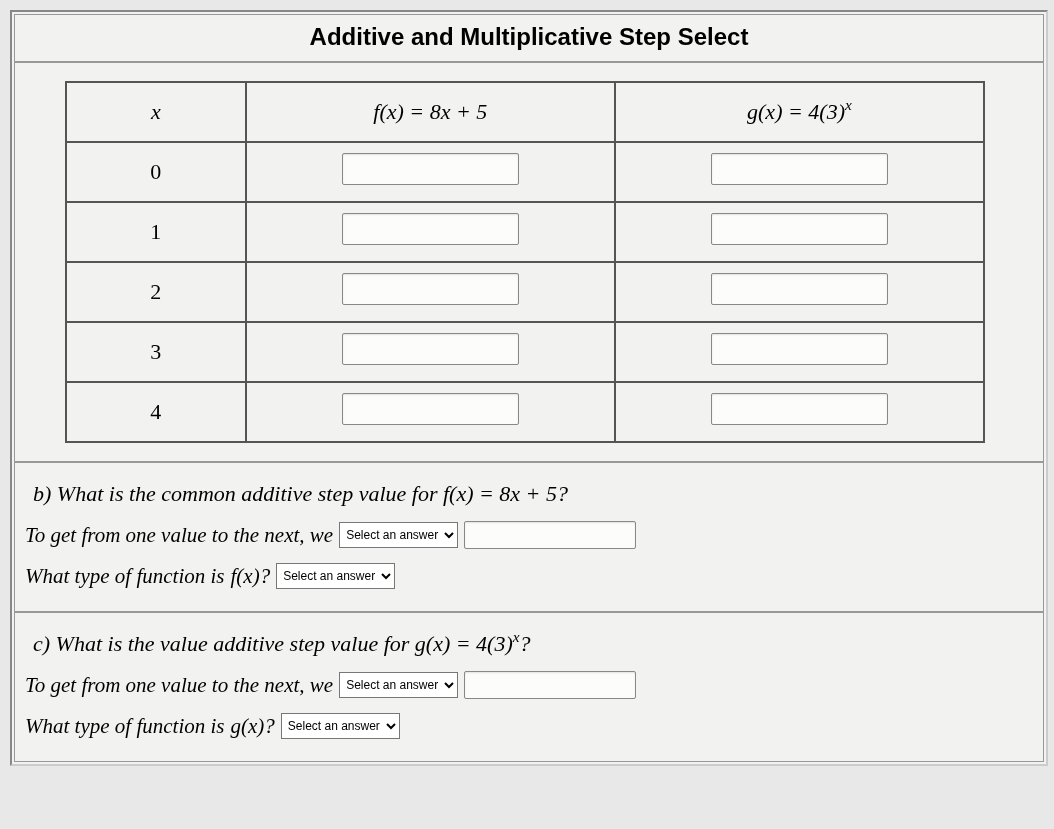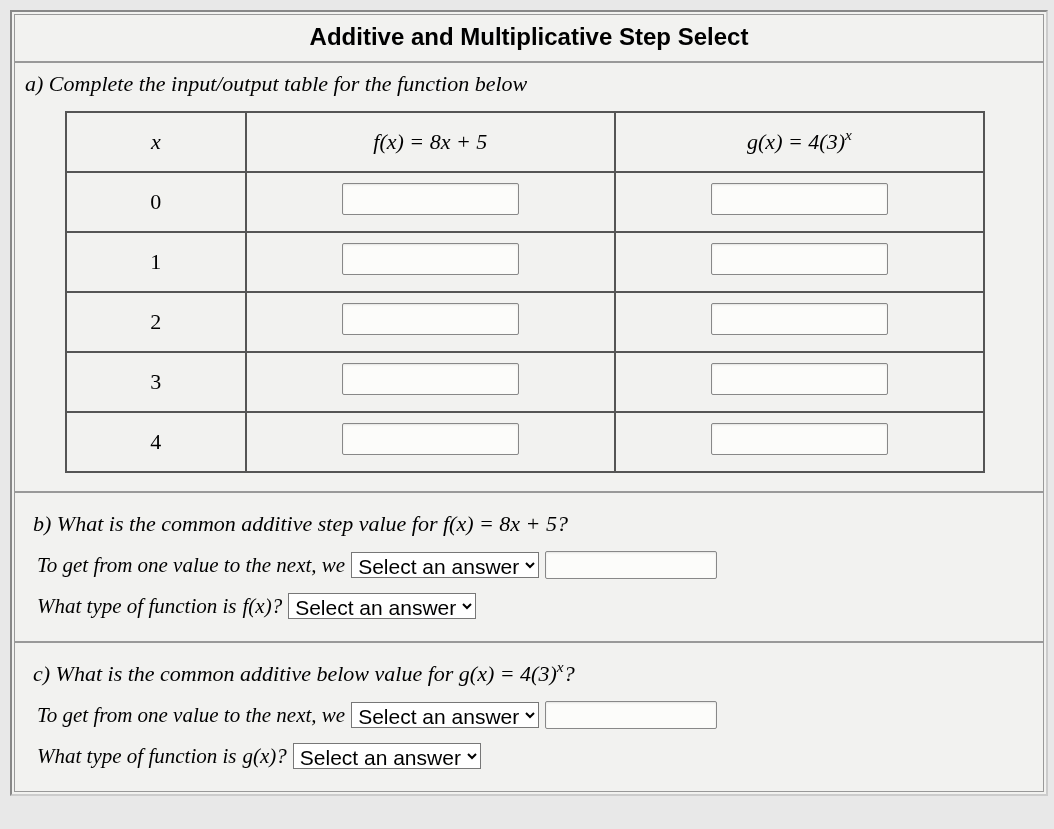--- a/index.html
+++ b/index.html
@@ -42,21 +42,21 @@
     font-family: Georgia, serif;
     margin: 10px 8px;
   }
   .inline-prompt {
     font-style: italic;
     font-size: 21px;
     display: flex;
     align-items: center;
     flex-wrap: wrap;
     gap: 6px;
-    margin: 14px 12px;
+    margin: 14px 0;
   }
   table.io {
     border-collapse: collapse;
     margin: 10px auto 10px 40px;
     width: 920px;
   }
   table.io th, table.io td {
     border: 2px solid #555;
     text-align: center;
     vertical-align: middle;
@@ -75,21 +75,21 @@
   .blank-input {
     display: inline-block;
     width: 175px;
     height: 30px;
     border: 1px solid #888;
     background: #fcfcfa;
     border-radius: 2px;
     box-shadow: inset 0 1px 2px rgba(0,0,0,0.1);
   }
   select.answer {
-    font-size: 21px;
+    font-size: 12px;
     font-family: Arial, sans-serif;
     padding: 1px 2px;
     border: 1px solid #777;
     background: #fff;
     height: 26px;
   }
   .small-input {
     display: inline-block;
     width: 170px;
     height: 26px;
@@ -106,21 +106,20 @@
   .fn { font-style: italic; }
 </style>
 </head>
 <body>
 
 <div class="outer-frame">
 
   <div class="title-row">Additive and Multiplicative Step Select</div>
 
   <div class="section">
-    <div class="prompt">a) Complete the input/output table for the function below</div>
 
     <table class="io">
       <tbody>
           <tr>
         <th class="col-x"><span class="math">x</span></th>
         <th class="col-f"><span class="math">f(x) = 8x + 5</span></th>
         <th class="col-g"><span class="math"><span>g(x) = 4(3)</span><span class="sup">x</span></span></th>
       </tr>
       <tr>
         <td>0</td>
@@ -168,21 +167,21 @@
       <span>What type of function is </span>
       <span class="fn">f(x)?</span>
       <select class="answer">
         <option>Select an answer</option>
       </select>
     </div>
   </div>
 
   <div class="section">
     <div class="sub-prompt">
-      <span>c) What is the common additive below value for </span><span class="fn"><span>g(x) = 4(3)</span><span class="sup">x</span><span>?</span></span>
+      <span>c) What is the value additive step value for </span><span class="fn"><span>g(x) = 4(3)</span><span class="sup">x</span><span>?</span></span>
     </div>
 
     <div class="inline-prompt">
       <span>To get from one value to the next, we</span>
       <select class="answer">
         <option>Select an answer</option>
       </select>
       <span class="small-input"></span>
     </div>
 

